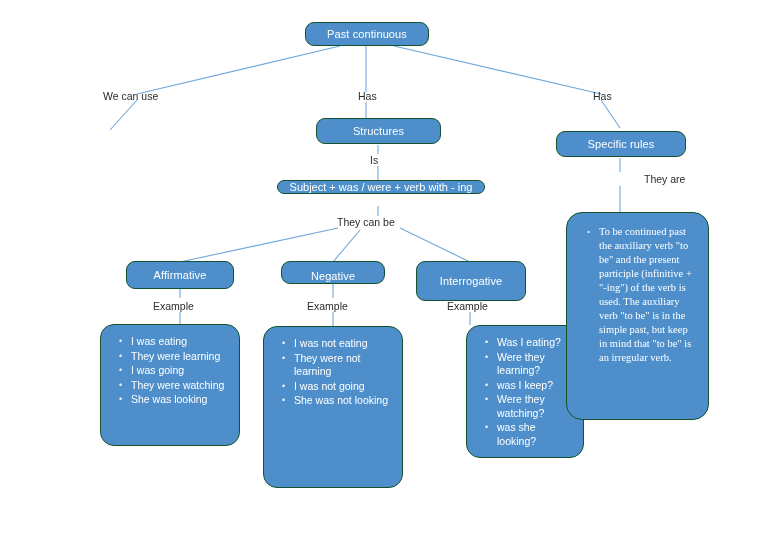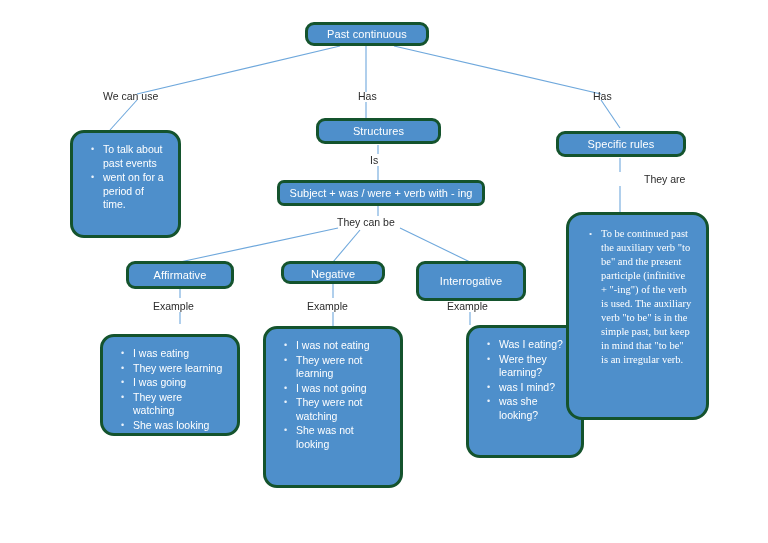--- a/index.html
+++ b/index.html
@@ -22,21 +22,21 @@
     left: 0;
     top: 0;
     width: 768px;
     height: 543px;
     pointer-events: none;
   }
   .node {
     position: absolute;
     box-sizing: border-box;
     background: #4e8fcb;
-    border: 3px solid #14532d;
+    border: 1px solid #14532d;
     border-radius: 9px;
     color: #ffffff;
     display: flex;
     align-items: center;
     justify-content: center;
     text-align: center;
     z-index: 2;
   }
   .node.title-node {
     font-size: 11px;
@@ -140,78 +140,72 @@
   </svg>
 
   <div class="node title-node" style="left:305px; top:22px; width:124px; height:24px;">
     <span>Past continuous</span>
   </div>
 
   <div class="edge-label" style="left:103px; top:90px;">We can use</div>
   <div class="edge-label" style="left:358px; top:90px;">Has</div>
   <div class="edge-label" style="left:593px; top:90px;">Has</div>
 
-  <div class="node bullet-node" style="left:70px; top:130px; width:111px; height:108px;">
-    <ul>
-      <li>To talk about past events</li>
-      <li>went on for a period of time.</li>
-    </ul>
-  </div>
 
   <div class="node title-node" style="left:316px; top:118px; width:125px; height:26px;">
     <span>Structures</span>
   </div>
 
   <div class="edge-label" style="left:370px; top:154px;">Is</div>
 
-  <div class="node formula-node" style="left:277px; top:180px; width:208px; height:26px;">
+  <div class="node formula-node" style="left:277px; top:180px; width:208px; height:14px;">
     <span>Subject + was / were + verb with - ing</span>
   </div>
 
   <div class="edge-label" style="left:337px; top:216px;">They can be</div>
 
   <div class="node title-node" style="left:126px; top:261px; width:108px; height:28px;">
     <span>Affirmative</span>
   </div>
   <div class="node title-node" style="left:281px; top:261px; width:104px; height:23px;align-items:flex-end;">
     <span>Negative</span>
   </div>
   <div class="node title-node" style="left:416px; top:261px; width:110px; height:40px;">
     <span>Interrogative</span>
   </div>
 
   <div class="edge-label" style="left:153px; top:300px;">Example</div>
   <div class="edge-label" style="left:307px; top:300px;">Example</div>
   <div class="edge-label" style="left:447px; top:300px;">Example</div>
 
-  <div class="node bullet-node" style="left:100px; top:334px; width:140px; height:102px;">
+  <div class="node bullet-node" style="left:100px; top:324px; width:140px; height:122px;">
     <ul>
       <li>I was eating</li>
       <li>They were learning</li>
       <li>I was going</li>
       <li>They were watching</li>
       <li>She was looking</li>
     </ul>
   </div>
 
   <div class="node bullet-node" style="left:263px; top:326px; width:140px; height:162px;">
     <ul>
       <li>I was not eating</li>
       <li>They were not learning</li>
       <li>I was not going</li>
-      <li>They were not watching</li>
       <li>She was not looking</li>
     </ul>
   </div>
 
   <div class="node bullet-node" style="left:430px; top:325px; width:118px; height:133px;margin-left:36px;">
     <ul>
       <li>Was I eating?</li>
       <li>Were they learning?</li>
-      <li>was I mind?</li>
+      <li>was I keep?</li>
+      <li>Were they watching?</li>
       <li>was she looking?</li>
     </ul>
   </div>
 
   <div class="node title-node" style="left:556px; top:131px; width:130px; height:26px;">
     <span>Specific rules</span>
   </div>
 
   <div class="edge-label" style="left:596px; top:173px;margin-left:48px;">They are</div>
 

